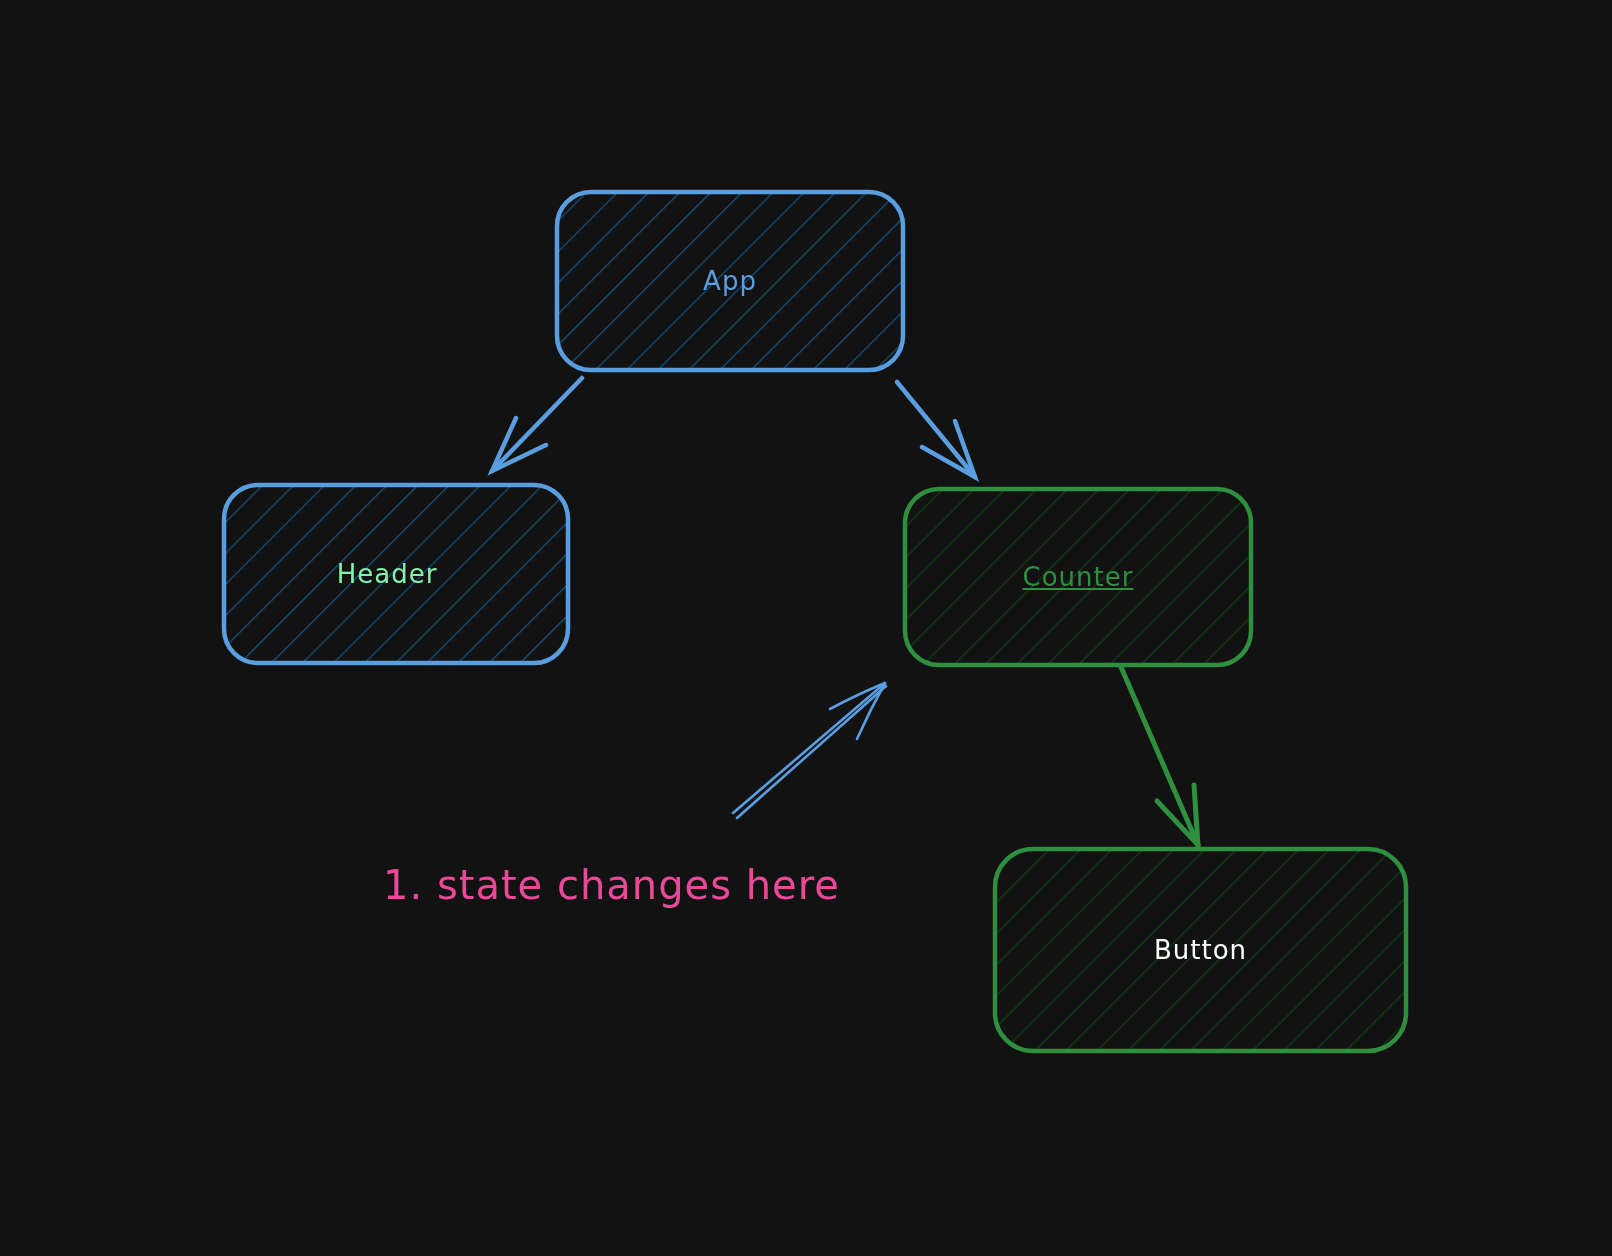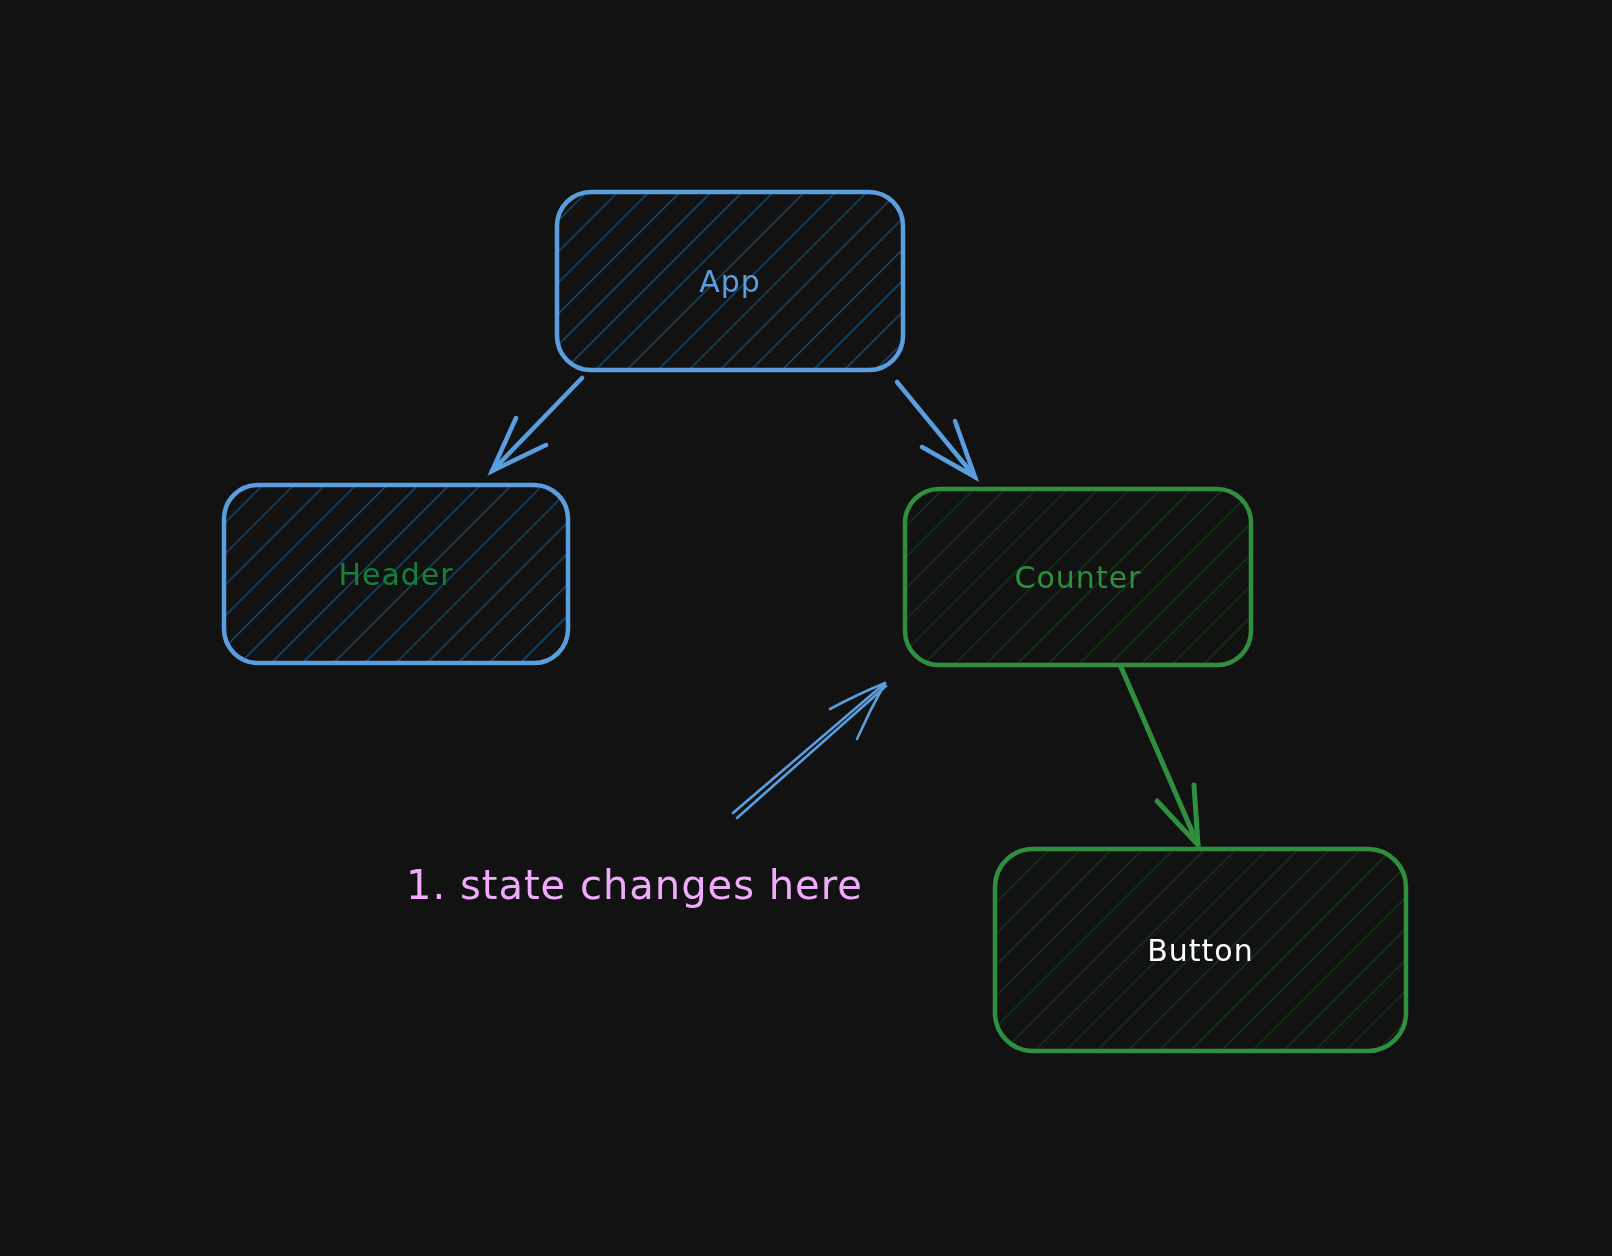--- a/index.html
+++ b/index.html
@@ -20,21 +20,21 @@
       top: 0;
       width: 1612px;
       height: 1256px;
     }
     .node-label {
       position: absolute;
       display: flex;
       align-items: center;
       justify-content: center;
       font-family: "DejaVu Sans", sans-serif;
-      font-size: 30px;
+      font-size: 26px;
       letter-spacing: 1px;
       pointer-events: none;
     }
     .annotation-text {
       position: absolute;
       left: 383px;
       top: 862px;
       font-family: "DejaVu Sans", sans-serif;
       font-size: 40px;
       letter-spacing: 1px;
@@ -87,17 +87,17 @@
 
   <g stroke="#5a9ee0" stroke-width="2.6" stroke-linecap="round" fill="none">
     <path d="M733 813 L884 684"></path>
     <path d="M737 818 L886 686"></path>
     <path d="M830 709 Q858 694 885 683"></path>
     <path d="M857 739 Q870 710 885 683"></path>
   </g>
 </svg>
 
 <div class="node-label" style="left:557px; top:192px; width:346px; height:178px; color:#5a9ee0;">App</div>
-<div class="node-label" style="left:224px; top:485px; width:344px; height:178px; color:#15803d;">Header</div>
-<div class="node-label" style="left:905px; top:489px; width:346px; height:176px; color:#2f8f3f;">Counter</div>
+<div class="node-label" style="left:215px; top:485px; width:344px; height:178px; color:#86efac;">Header</div>
+<div class="node-label" style="left:905px; top:489px; width:346px; height:176px; color:#2f8f3f;text-decoration:underline;">Counter</div>
 <div class="node-label" style="left:995px; top:849px; width:411px; height:202px; color:#ffffff;">Button</div>
 
-<div class="annotation-text" style="color:#f0abfc;margin-left:23px;">1. state changes here</div>
+<div class="annotation-text" style="color:#ec4899;">1. state changes here</div>
 
 </body></html>

